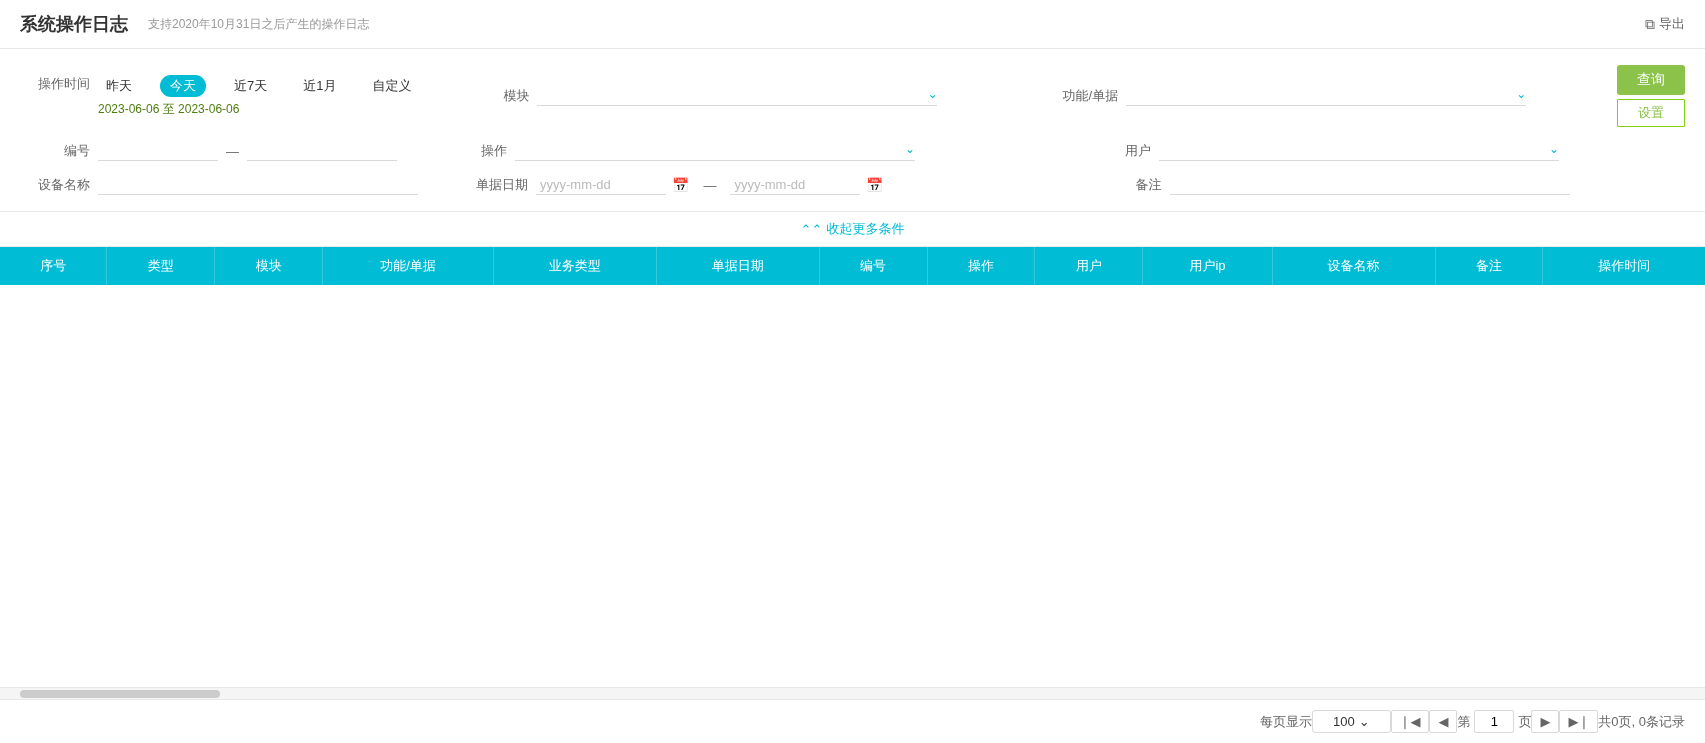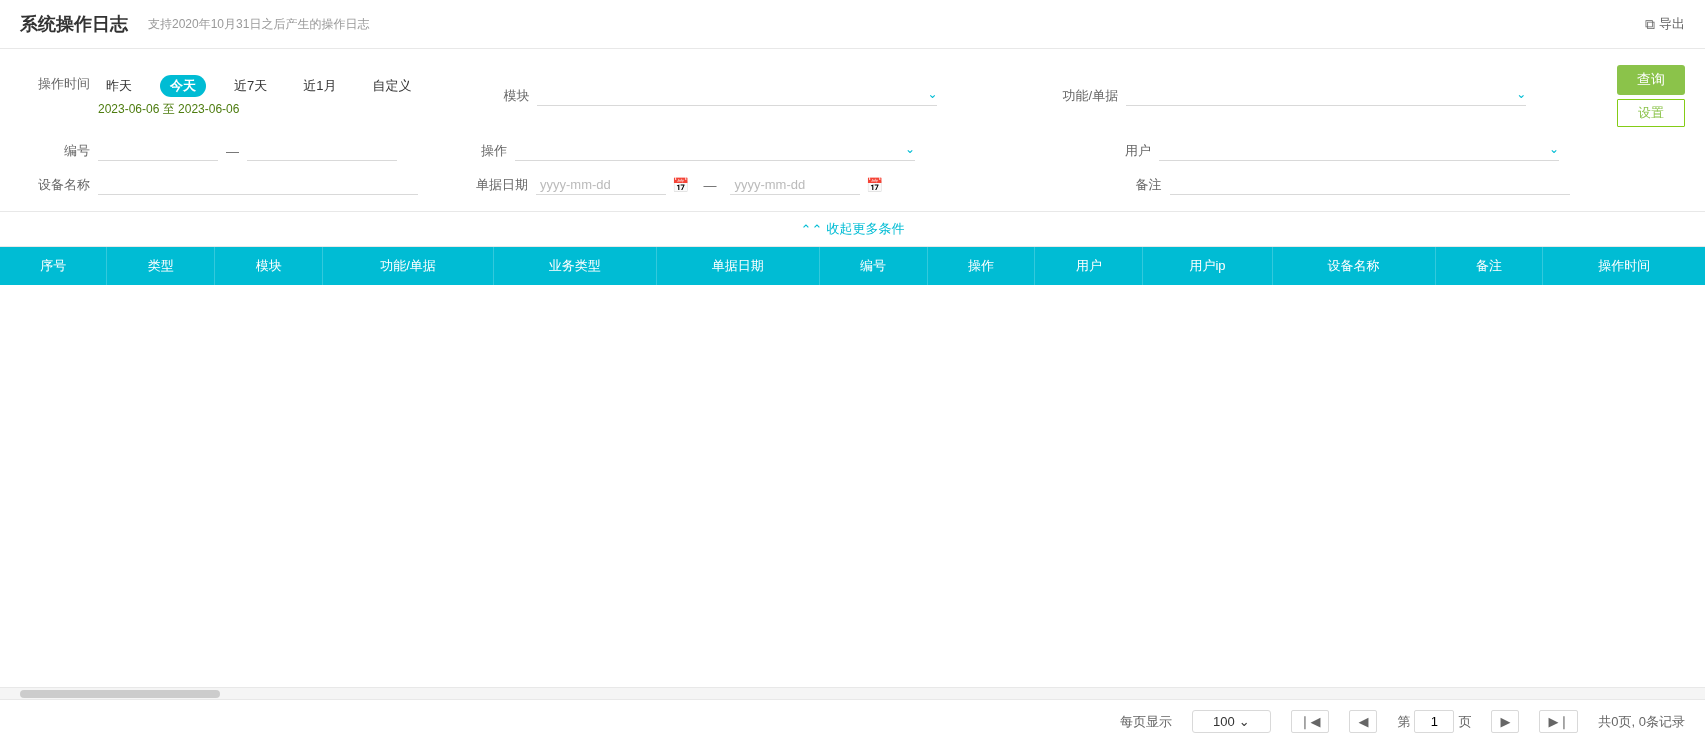--- a/index.html
+++ b/index.html
@@ -18,21 +18,21 @@
     .filter-area { background: #fff; margin: 0; padding: 16px 20px; border-bottom: 1px solid #e8e8e8; }
     .filter-row { display: flex; align-items: center; margin-bottom: 14px; gap: 0; }
     .filter-row:last-child { margin-bottom: 0; }
 
     .filter-label { color: #666; width: 70px; text-align: right; margin-right: 8px; flex-shrink: 0; }
 
     
     .time-filter-group { display: flex; flex-direction: column; }
     .time-btns { display: flex; align-items: center; gap: 20px; }
     .time-btn { padding: 2px 8px; border: none; background: transparent; cursor: pointer; color: #333; font-size: 13px; border-radius: 3px; }
-    .time-btn.active { background: #00bcd4; color: #fff; border-radius: 12px; padding: 2px 10px; font-weight: bold; }
+    .time-btn.active { background: #00bcd4; color: #fff; border-radius: 12px; padding: 2px 10px; }
     .time-range { font-size: 12px; color: #4d7c0f; margin-top: 4px; }
 
     
     .select-container { display: flex; align-items: center; width: 300px; border-bottom: 1px solid #d9d9d9; padding-bottom: 4px; cursor: pointer; }
     .select-value { flex: 1; color: #999; font-size: 13px; }
     .select-arrow { color: #00bcd4; font-size: 12px; }
 
     
     .input-field { border: none; border-bottom: 1px solid #d9d9d9; outline: none; padding: 2px 4px; font-size: 13px; color: #333; background: transparent; }
     .input-field::placeholder { color: #bbb; }
@@ -49,21 +49,21 @@
     .collapse-btn { color: #00bcd4; cursor: pointer; font-size: 13px; display: inline-flex; align-items: center; gap: 4px; }
 
     
     .table-area { flex: 1; background: #fff; margin: 0; }
     .data-table { width: 100%; border-collapse: collapse; }
     .data-table thead tr { background: #00bcd4; }
     .data-table thead th { color: #fff; padding: 10px 12px; text-align: center; font-weight: normal; font-size: 13px; white-space: nowrap; border-right: 1px solid rgba(255,255,255,0.2); }
     .data-table thead th:last-child { border-right: none; }
 
     
-    .pagination-bar { background: #fff; border-top: 1px solid #e8e8e8; padding: 10px 20px; display: flex; align-items: center; justify-content: flex-end; gap: 20px; }
+    .pagination-bar { background: #fff; border-top: 1px solid #e8e8e8; padding: 10px 20px; display: flex; align-items: center; justify-content: flex-end; gap: 0; }
     .page-size-label { color: #666; font-size: 13px; }
     .page-size-select { border: 1px solid #d9d9d9; border-radius: 3px; padding: 3px 20px; font-size: 13px; display: flex; align-items: flex-start; gap: 4px; cursor: pointer; }
     .page-nav-btn { border: 1px solid #d9d9d9; background: #fff; color: #666; padding: 3px 8px; cursor: pointer; border-radius: 2px; font-size: 13px; }
     .page-nav-btn:disabled { color: #bbb; cursor: not-allowed; }
     .page-info { color: #666; font-size: 13px; display: flex; align-items: center; gap: 4px; }
     .page-input { border: 1px solid #d9d9d9; width: 40px; text-align: center; padding: 3px; border-radius: 2px; font-size: 13px; }
     .total-info { color: #666; font-size: 13px; }
 
     .scrollbar-area { height: 12px; background: #f5f5f5; border-top: 1px solid #e8e8e8; overflow-x: auto; }
     .scrollbar-thumb { width: 200px; height: 8px; background: #ccc; border-radius: 4px; margin: 2px 20px; }

